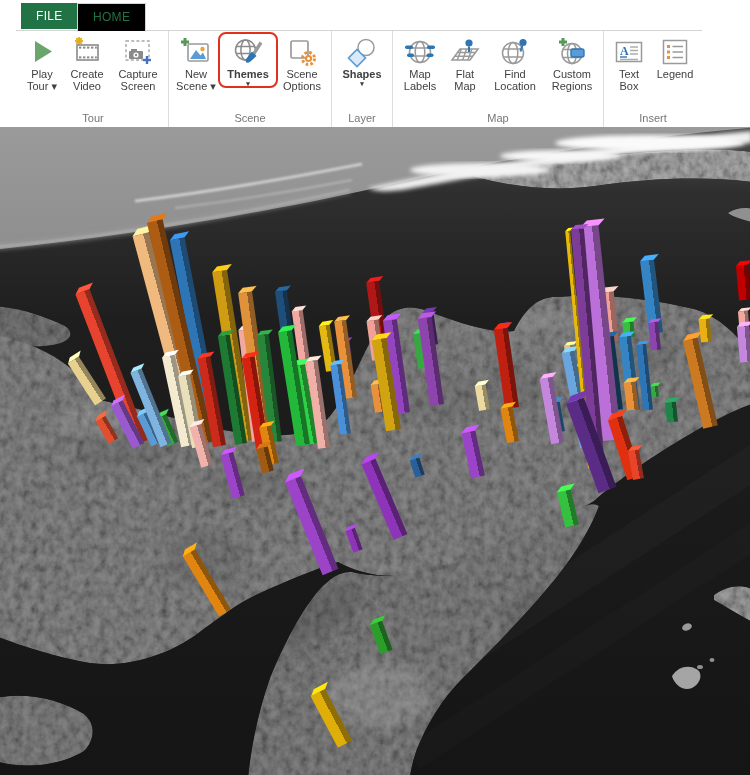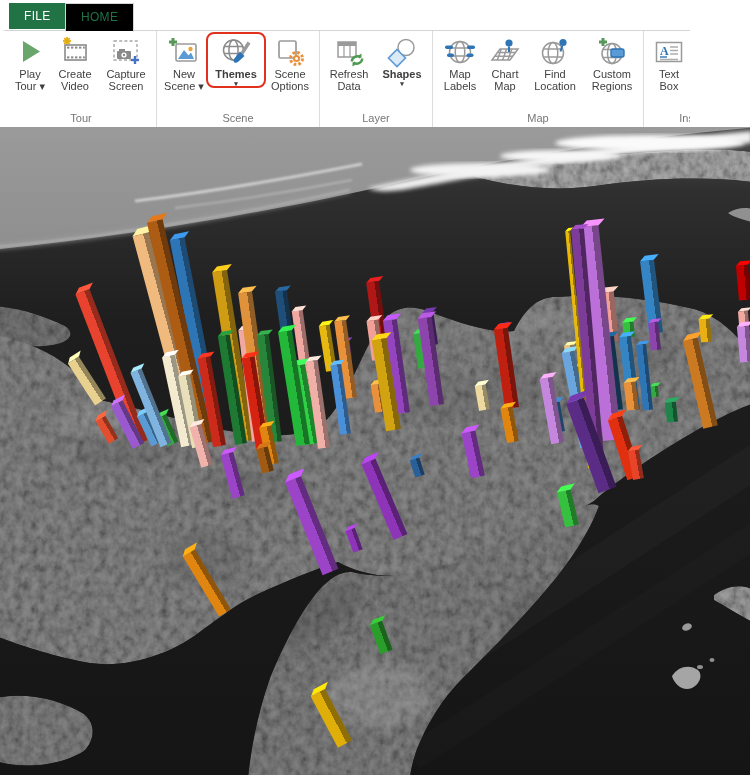--- a/index.html
+++ b/index.html
@@ -1,18 +1,18 @@
 <!DOCTYPE html>
 <html><head>
 <meta charset="utf-8">
 <style>
   html,body{margin:0;padding:0}
   body{width:750px;height:775px;overflow:hidden;font-family:"Liberation Sans",sans-serif;background:#fff;position:relative}
   
-  .ribbon{position:absolute;left:4px;top:0;width:686px;height:127px;background:#fff}
+  .ribbon{position:absolute;left:16px;top:0;width:686px;height:127px;background:#fff}
   .tabrow{position:relative;height:30px;background:#fff;border-bottom:1px solid #d4d4d4}
   .tab{position:absolute;top:3px;height:26px;line-height:26px;padding:0 15px;font-size:12px;cursor:pointer;letter-spacing:.3px}
   .tab-file{left:5px;color:#fff}
   .tab-home{left:61px;background:#000000;border:1px solid #d4d4d4;border-bottom:1px solid #fff;height:27px;z-index:3}
   .groups{display:flex;align-items:stretch;height:97px;padding-left:2px;overflow:hidden}
   .group{display:flex;flex-direction:column;border-right:1px solid #dcdcdc;padding:0 3px;flex:none}
   .gbtns{display:flex;flex:1;align-items:flex-start;padding-top:3px}
   .rbtn{position:relative;display:flex;flex-direction:column;align-items:center;padding:2px 1px 0;cursor:pointer}
   .icwrap{display:block;width:32px;height:32px;flex:none}
   .icwrap svg{width:32px;height:32px;display:block}
@@ -137,38 +137,20 @@
               </svg>
             </span>
             <div class="rlabel">Scene</div>
             <div class="rlabel">Options</div>
           </div>
         </div>
         <div class="glabel">Scene</div>
       </div>
       <div class="group">
         <div class="gbtns">
-          <div class="rbtn" style="min-width: 50px;">
-            <span class="icwrap">
-              <svg viewBox="0 0 32 32">
-                <rect x="5" y="6" width="18" height="15" fill="#fff" stroke="#9a9a9a" stroke-width="1.5"></rect>
-                <rect x="5" y="6" width="18" height="4" fill="#9a9a9a"></rect>
-                <line x1="11" y1="10" x2="11" y2="21" stroke="#9a9a9a" stroke-width="1.2"></line>
-                <line x1="17" y1="10" x2="17" y2="21" stroke="#9a9a9a" stroke-width="1.2"></line>
-                <g stroke="#4e9a50" stroke-width="2.4" fill="none">
-                  <path d="M18.8 25.5 a5.3 5.3 0 0 1 8.8 -3.8"></path>
-                  <path d="M29.2 22.5 a5.3 5.3 0 0 1 -8.8 3.8"></path>
-                </g>
-                <path d="M28.6 17.6 l-0.3 4.4 -3.9 -2 Z" fill="#4e9a50"></path>
-                <path d="M19.4 30.4 l0.3 -4.4 3.9 2 Z" fill="#4e9a50"></path>
-              </svg>
-            </span>
-            <div class="rlabel">Refresh</div>
-            <div class="rlabel">Data</div>
-          </div>
           <div class="rbtn" style="min-width: 52px; font-weight: bold;">
             <span class="icwrap">
               <svg viewBox="0 0 32 32">
                 <circle cx="20" cy="11.5" r="8" fill="none" stroke="#9a9a9a" stroke-width="1.5"></circle>
                 <path d="M11 13.5 L19.5 22 L11 30.5 L2.5 22 Z" fill="#dce9f7" stroke="#5b9bd5" stroke-width="1.6"></path>
               </svg>
             </span>
             <div class="rlabel">Shapes</div>
             <div class="rarrow">▾</div>
           </div>
@@ -200,21 +182,21 @@
             <span class="icwrap">
               <svg viewBox="0 0 32 32">
                 <g fill="none" stroke="#9a9a9a" stroke-width="1.5">
                   <path d="M3 24 L11 13 L29 13 L21 24 Z"></path>
                   <path d="M9 16.6 H27 M6 20.3 H24 M12.3 13 L8.3 24 M17.6 13 L13.6 24 M22.9 13 L18.9 24"></path>
                 </g>
                 <circle cx="20" cy="7" r="3.6" fill="#2e75b6"></circle>
                 <path d="M20 10.6 L20 16" stroke="#2e75b6" stroke-width="2"></path>
               </svg>
             </span>
-            <div class="rlabel">Chart</div>
+            <div class="rlabel">Flat</div>
             <div class="rlabel">Map</div>
           </div>
           <div class="rbtn" style="min-width: 56px;">
             <span class="icwrap">
               <svg viewBox="0 0 32 32">
                 <g fill="none" stroke="#9a9a9a" stroke-width="1.5">
                   <circle cx="14" cy="17" r="10.5"></circle>
                   <ellipse cx="14" cy="17" rx="4.8" ry="10.5"></ellipse>
                   <path d="M4 13 H24 M4 21 H24"></path>
                 </g>

